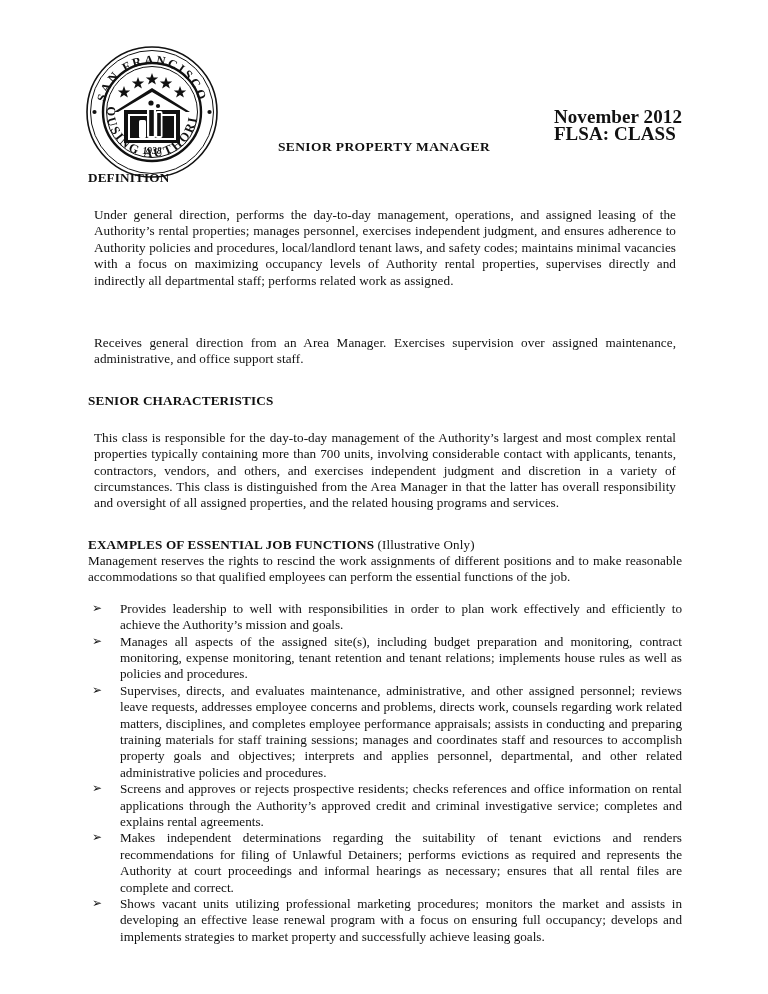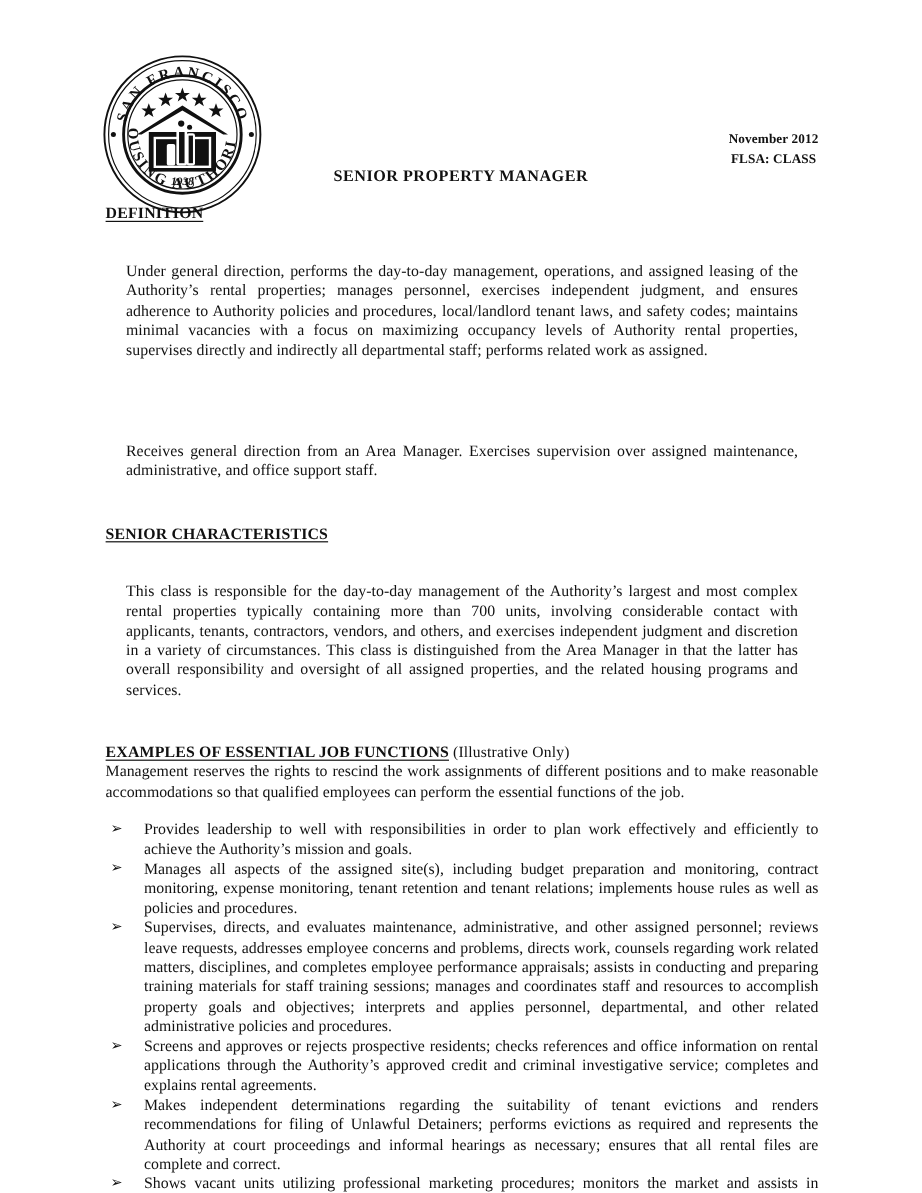--- a/index.html
+++ b/index.html
@@ -28,23 +28,23 @@
     top: 44px;
     width: 136px;
     height: 136px;
   }
   .seal svg { display: block; width: 136px; height: 136px; }
 
   .header-right {
     position: absolute;
     right: 86px;
     top: 108px;
-    text-align: center;
-    font-weight: bold;
-    font-size: 11px;
+    text-align: left;
+    font-weight: bold;
+    font-size: 19px;
     line-height: 17px;
     letter-spacing: 0.1px;
   }
 
   .doc-title {
     position: absolute;
     left: 0;
     right: 0;
     top: 139px;
     text-align: center;
@@ -63,35 +63,34 @@
 
   h2.section-heading {
     font-size: 13.2px;
     font-weight: bold;
     margin: 0;
     padding: 0;
     letter-spacing: 0.15px;
     line-height: 16px;
   }
   h2.section-heading .u {
-    text-decoration: underline;
     text-underline-offset: 2px;
   }
   h2.section-heading .plain {
     font-weight: normal;
     text-decoration: none;
     font-size: 13px;
     margin-top: 15px;
   }
 
   p.para {
     font-size: 13.2px;
     line-height: 16.4px;
     text-align: justify;
-    margin: 17px;
+    margin: 6px;
     padding: 0;
     letter-spacing: 0.05px;
   }
   p.italic-note {
     font-size: 13.2px;
     line-height: 16.4px;
     text-align: justify;
     margin: 0;
     padding: 0;
   }

